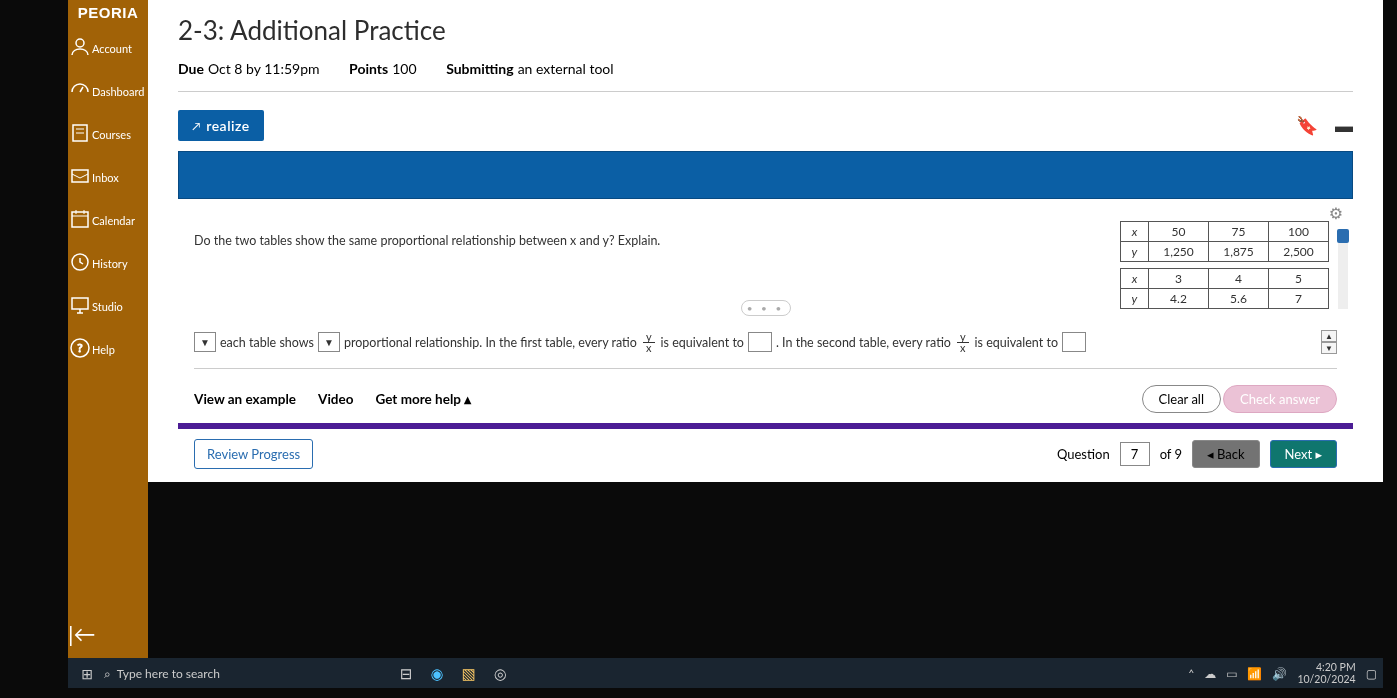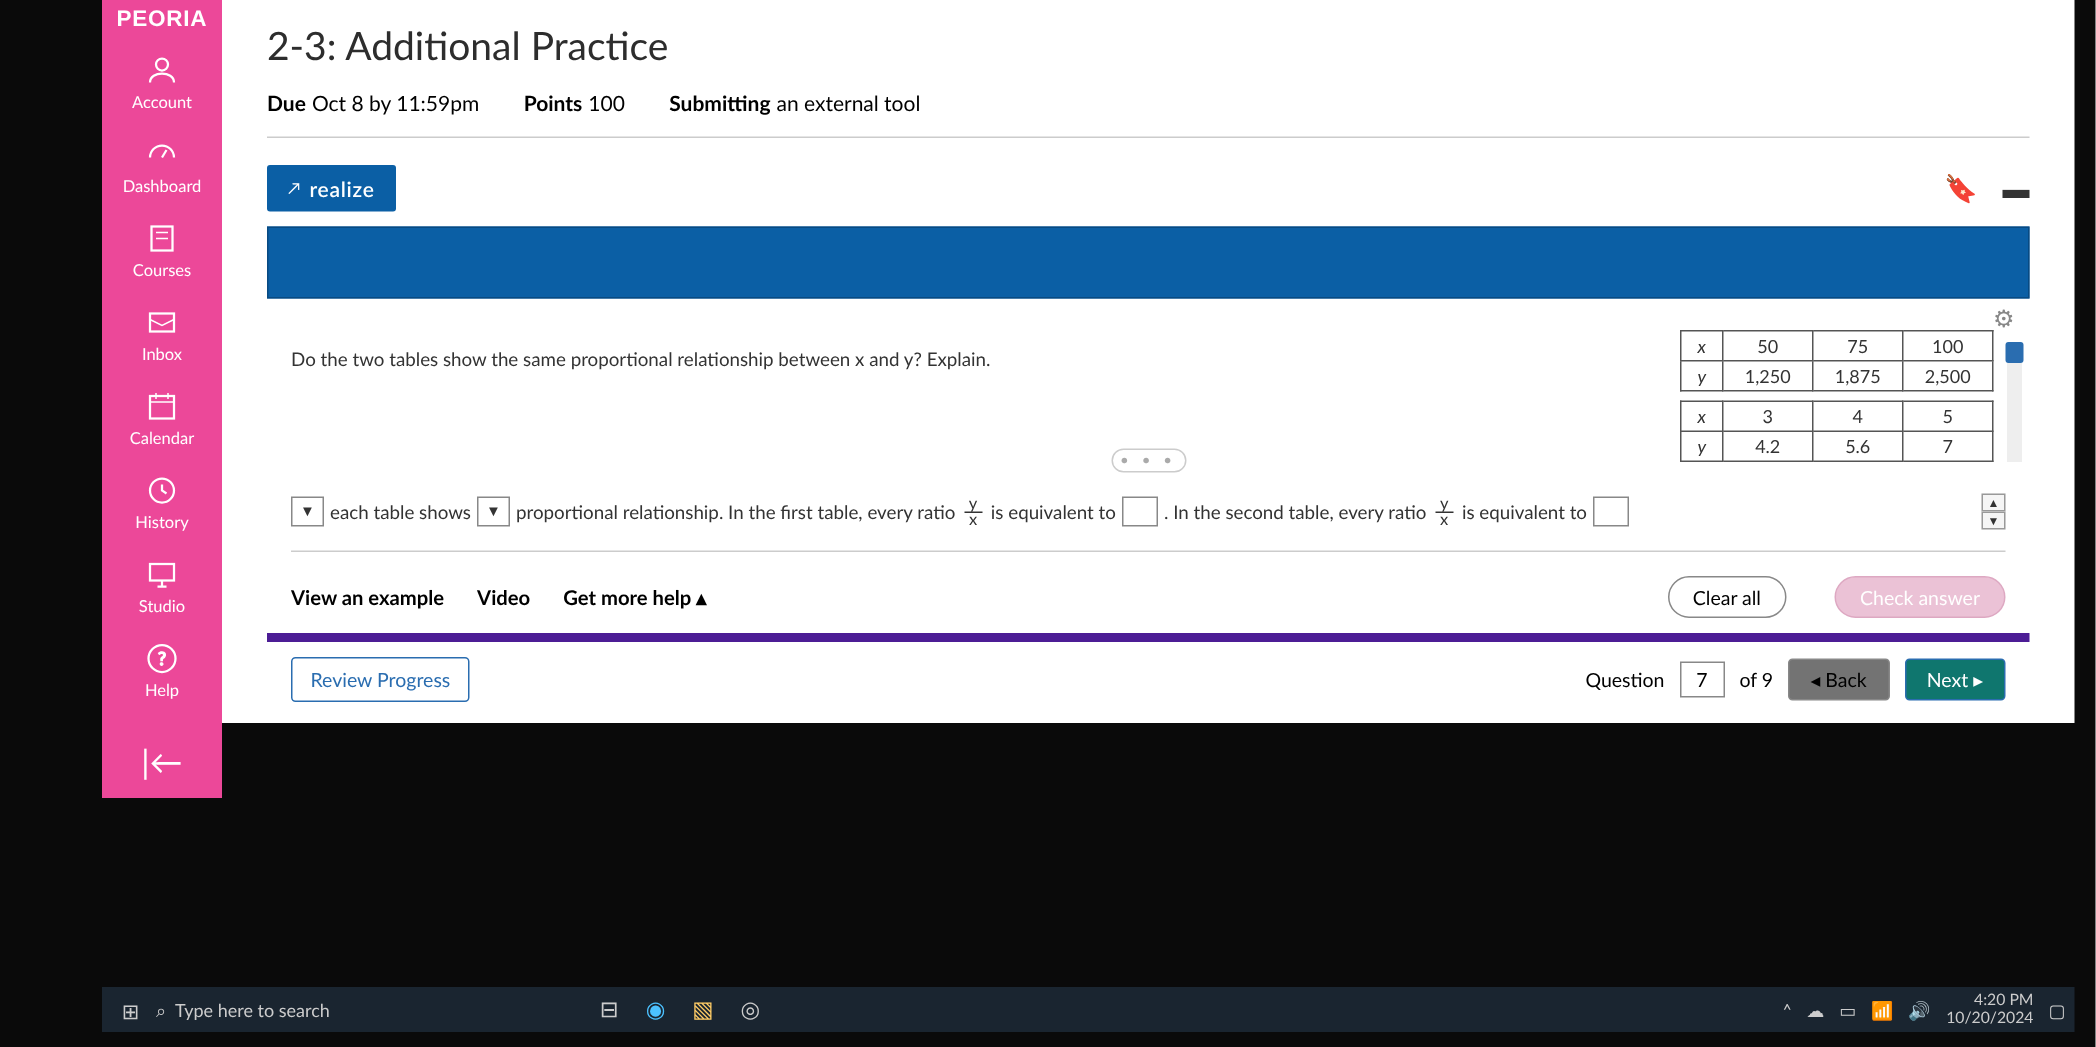--- a/index.html
+++ b/index.html
@@ -1,21 +1,21 @@
 <!DOCTYPE html>
 <html><head>
 <meta charset="utf-8">
 <style>
 * { margin: 0; padding: 0; box-sizing: border-box; font-family: "Lato", "Helvetica Neue", Arial, sans-serif; }
 body { background: #0a0a0a; width: 1397px; height: 698px; overflow: hidden; position: relative; }
 
 
-.sidebar { position: absolute; left: 68px; top: 0; width: 80px; height: 532px; background: #ec4899; color: #fff; display: flex; flex-direction: column; align-items: center; }
+.sidebar { position: absolute; left: 68px; top: 0; width: 80px; height: 658px; background: #a16207; color: #fff; display: flex; flex-direction: column; align-items: center; }
 .sidebar-logo { font-weight: 900; font-size: 15px; padding: 4px 0 6px; letter-spacing: 0.5px; font-family: Arial Black, Arial; }
-.sidebar-item { width: 100%; display: flex; flex-direction: column; align-items: center; padding: 8px 0; font-size: 11px; cursor: pointer; }
+.sidebar-item { width: 100%; display: flex; align-items: center; padding: 8px 0; font-size: 11px; cursor: pointer; }
 .sidebar-item svg, .sidebar-icon { width: 24px; height: 24px; fill: #fff; stroke: #fff; margin-bottom: 3px; }
 .sidebar-icon-txt { font-size: 22px; line-height: 24px; color: #fff; }
 .sidebar-collapse { margin-top: auto; padding: 12px 0; }
 
 
 .main { position: absolute; left: 148px; top: 0; right: 14px; height: 482px; background: #fff; overflow: hidden; }
 .page-title { font-size: 26px; padding: 14px 30px 10px; font-weight: 400; color: #2d2d2d; }
 .meta-row { padding: 4px 30px 14px; font-size: 14px; border-bottom: 1px solid #ccc; margin: 0 30px 0 30px; padding-left:0; padding-right:0; }
 .meta-row span.label { font-weight: 700; margin-right: 4px; }
 .meta-row span.chunk { margin-right: 26px; }
@@ -51,21 +51,21 @@
 .dd { border: 1px solid #888; width: 22px; height: 20px; display: inline-flex; align-items: center; justify-content: center; background: #fff; cursor: pointer; font-size:10px;}
 .dd::after { content: "▼"; }
 .ans-box { border: 1px solid #888; width: 24px; height: 20px; display:inline-block; background:#fff; }
 .frac { display:inline-flex; flex-direction:column; align-items:center; font-size:11px; line-height:10px; margin: 0 2px; vertical-align:middle;}
 .frac .num { border-bottom:1px solid #333; padding:0 3px;}
 .stepper { display:inline-flex; flex-direction:column; margin-left:auto; }
 .stepper span { border:1px solid #999; width:16px; height:12px; font-size:8px; text-align:center; line-height:10px; cursor:pointer; background:#f5f5f5;}
 
 .help-row { padding: 10px 16px; display:flex; align-items:center; gap:22px; font-size:13.5px; }
 .help-row .btn-txt { font-weight:700; cursor:pointer; }
-.help-row .right { margin-left:auto; display:flex; gap:32px; align-items:center;}
+.help-row .right { margin-left:auto; display:flex; gap:2px; align-items:center;}
 .pill-btn { border:1px solid #888; border-radius: 16px; padding: 5px 16px; font-size:13px; cursor:pointer; background:#fff;}
 .pill-btn.check { background:#e8b8cf; border-color:#d89ab8; color:#fff; opacity:0.85;}
 
 
 .foot-nav { border-top:6px solid #4c1d95; padding: 10px 16px; display:flex; gap:12px; font-size:13px;}
 .review-btn { border:1px solid #2a6db0; color:#2a6db0; padding:6px 12px; border-radius:3px; cursor:pointer; font-size:13px; background:#fff;}
 .foot-nav .right { margin-left:auto; display:flex; align-items:center; gap:10px;}
 .q-box { border:1px solid #888; width:30px; height:24px; text-align:center; font-size:13px; }
 .nav-btn { border:1px solid #888; padding:5px 14px; border-radius:3px; background:#737373; cursor:pointer; font-size:13px; display:flex; align-items:center; gap:4px;}
 .nav-btn.next { background:#0f766e; color:#fff; border-color:#2a6db0;}

